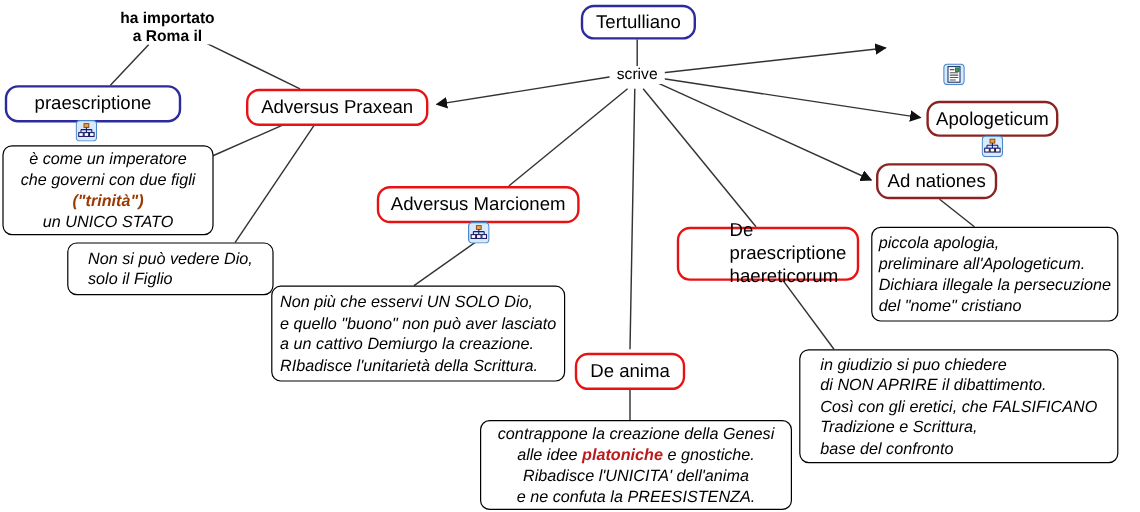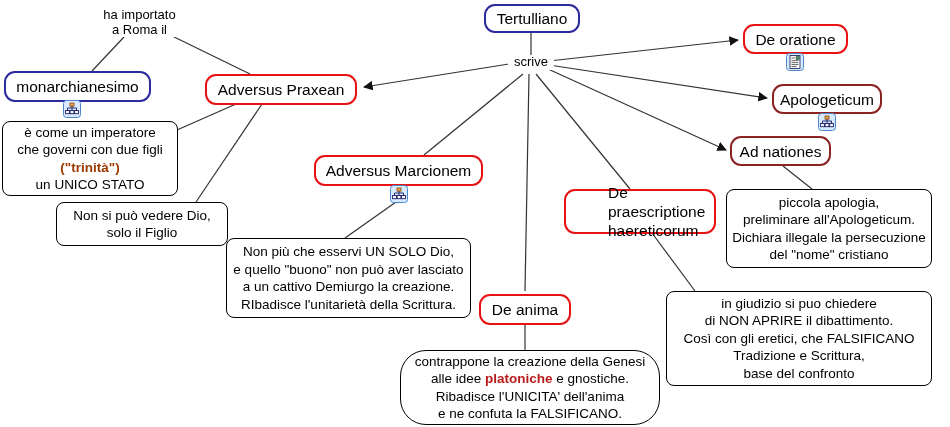--- a/index.html
+++ b/index.html
@@ -10,21 +10,21 @@
 
   .node{position:absolute;background:#fff;border:2.5px solid #000;border-radius:11px;
         display:flex;align-items:center;justify-content:center;
         font-size:15.5px;line-height:17px;box-sizing:border-box;}
   .navy{border-color:#2b2b9e;}
   .red{border-color:#e91212;}
   .maroon{border-color:#8b2323;}
 
   .note{position:absolute;background:#fff;border:1px solid #000;border-radius:8px;
         display:flex;flex-direction:column;align-items:center;justify-content:center;
-        text-align:center;font-size:13.5px;line-height:17.5px;box-sizing:border-box;padding:2px;}
+        font-size:13.5px;line-height:17.5px;box-sizing:border-box;padding:2px;font-style:italic;}
   .pre{white-space:pre-line;}
 
   .linklabel{position:absolute;background:#fff;text-align:center;font-size:13px;
              line-height:14.5px;white-space:pre-line;}
 
   .hl-trinita{color:#9a3a00;font-weight:bold;}
   .hl-platoniche{color:#b91c1c;font-weight:bold;}
 
   .res-icon{position:absolute;width:18px;height:18px;cursor:pointer;}
 
@@ -36,26 +36,26 @@
   .n-deanima{left:479px;top:294px;width:92px;height:31px;}
   .n-praescriptione{left:564px;top:189px;width:152px;height:45px;line-height:19px;padding-left:42px;}
   .n-oratione{left:743px;top:24px;width:105px;height:30px;}
   .n-apologeticum{left:772px;top:84px;width:110px;height:30px;}
   .n-adnationes{left:730px;top:136px;width:101px;height:30px;}
 
   
   .t-imperatore{left:2px;top:121px;width:176px;height:75px;}
   .t-vederedio{left:56px;top:202px;width:172px;height:44px;}
   .t-marcionem{left:226px;top:238px;width:245px;height:80px;}
-  .t-anima{left:400px;top:350px;width:260px;height:75px;border-radius:26px;}
+  .t-anima{left:400px;top:350px;width:260px;height:75px;}
   .t-apologia{left:726px;top:189px;width:206px;height:79px;}
   .t-giudizio{left:666px;top:291px;width:266px;height:95px;}
 
   
-  .l-haimportato{left:92px;top:8px;width:95px;}
+  .l-haimportato{left:92px;top:8px;width:95px;font-weight:bold;}
   .l-scrive{left:508px;top:55px;width:46px;}
 
   
   .i-monarch{left:63px;top:100px;}
   .i-marcionem{left:390px;top:185px;}
   .i-oratione{left:786px;top:53px;}
   .i-apologeticum{left:818px;top:113px;}
 </style>
 </head>
 <body>
@@ -89,36 +89,33 @@
   </svg>
 
   <div class="linklabel l-haimportato">ha importato
 a Roma il</div>
   <div class="linklabel l-scrive">scrive</div>
 
   <div class="node navy n-tertulliano">
     <span>Tertulliano</span>
   </div>
   <div class="node navy n-monarchianesimo">
-    <span>monarchianesimo</span>
+    <span>praescriptione</span>
   </div>
   <div class="node red n-praxean">
     <span>Adversus Praxean</span>
   </div>
   <div class="node red n-marcionem">
     <span>Adversus Marcionem</span>
   </div>
   <div class="node red n-deanima">
     <span>De anima</span>
   </div>
   <div class="node red n-praescriptione">
     <span>De praescriptione haereticorum</span>
-  </div>
-  <div class="node red n-oratione">
-    <span>De oratione</span>
   </div>
   <div class="node maroon n-apologeticum">
     <span>Apologeticum</span>
   </div>
   <div class="node maroon n-adnationes">
     <span>Ad nationes</span>
   </div>
 
   <div class="note t-imperatore">
     <span>è come un imperatore</span>
@@ -136,21 +133,21 @@
     <span class="pre">Non più che esservi UN SOLO Dio,
 e quello "buono" non può aver lasciato
 a un cattivo Demiurgo la creazione.
 RIbadisce l'unitarietà della Scrittura.</span>
   </div>
 
   <div class="note t-anima">
     <span>contrappone la creazione della Genesi</span>
     <span><span>alle idee </span><span class="hl-platoniche">platoniche</span><span> e gnostiche.</span></span>
     <span>Ribadisce l'UNICITA' dell'anima</span>
-    <span>e ne confuta la FALSIFICANO.</span>
+    <span>e ne confuta la PREESISTENZA.</span>
   </div>
 
   <div class="note t-apologia">
     <span class="pre">piccola apologia,
 preliminare all'Apologeticum.
 Dichiara illegale la persecuzione
 del "nome" cristiano</span>
   </div>
 
   <div class="note t-giudizio">

